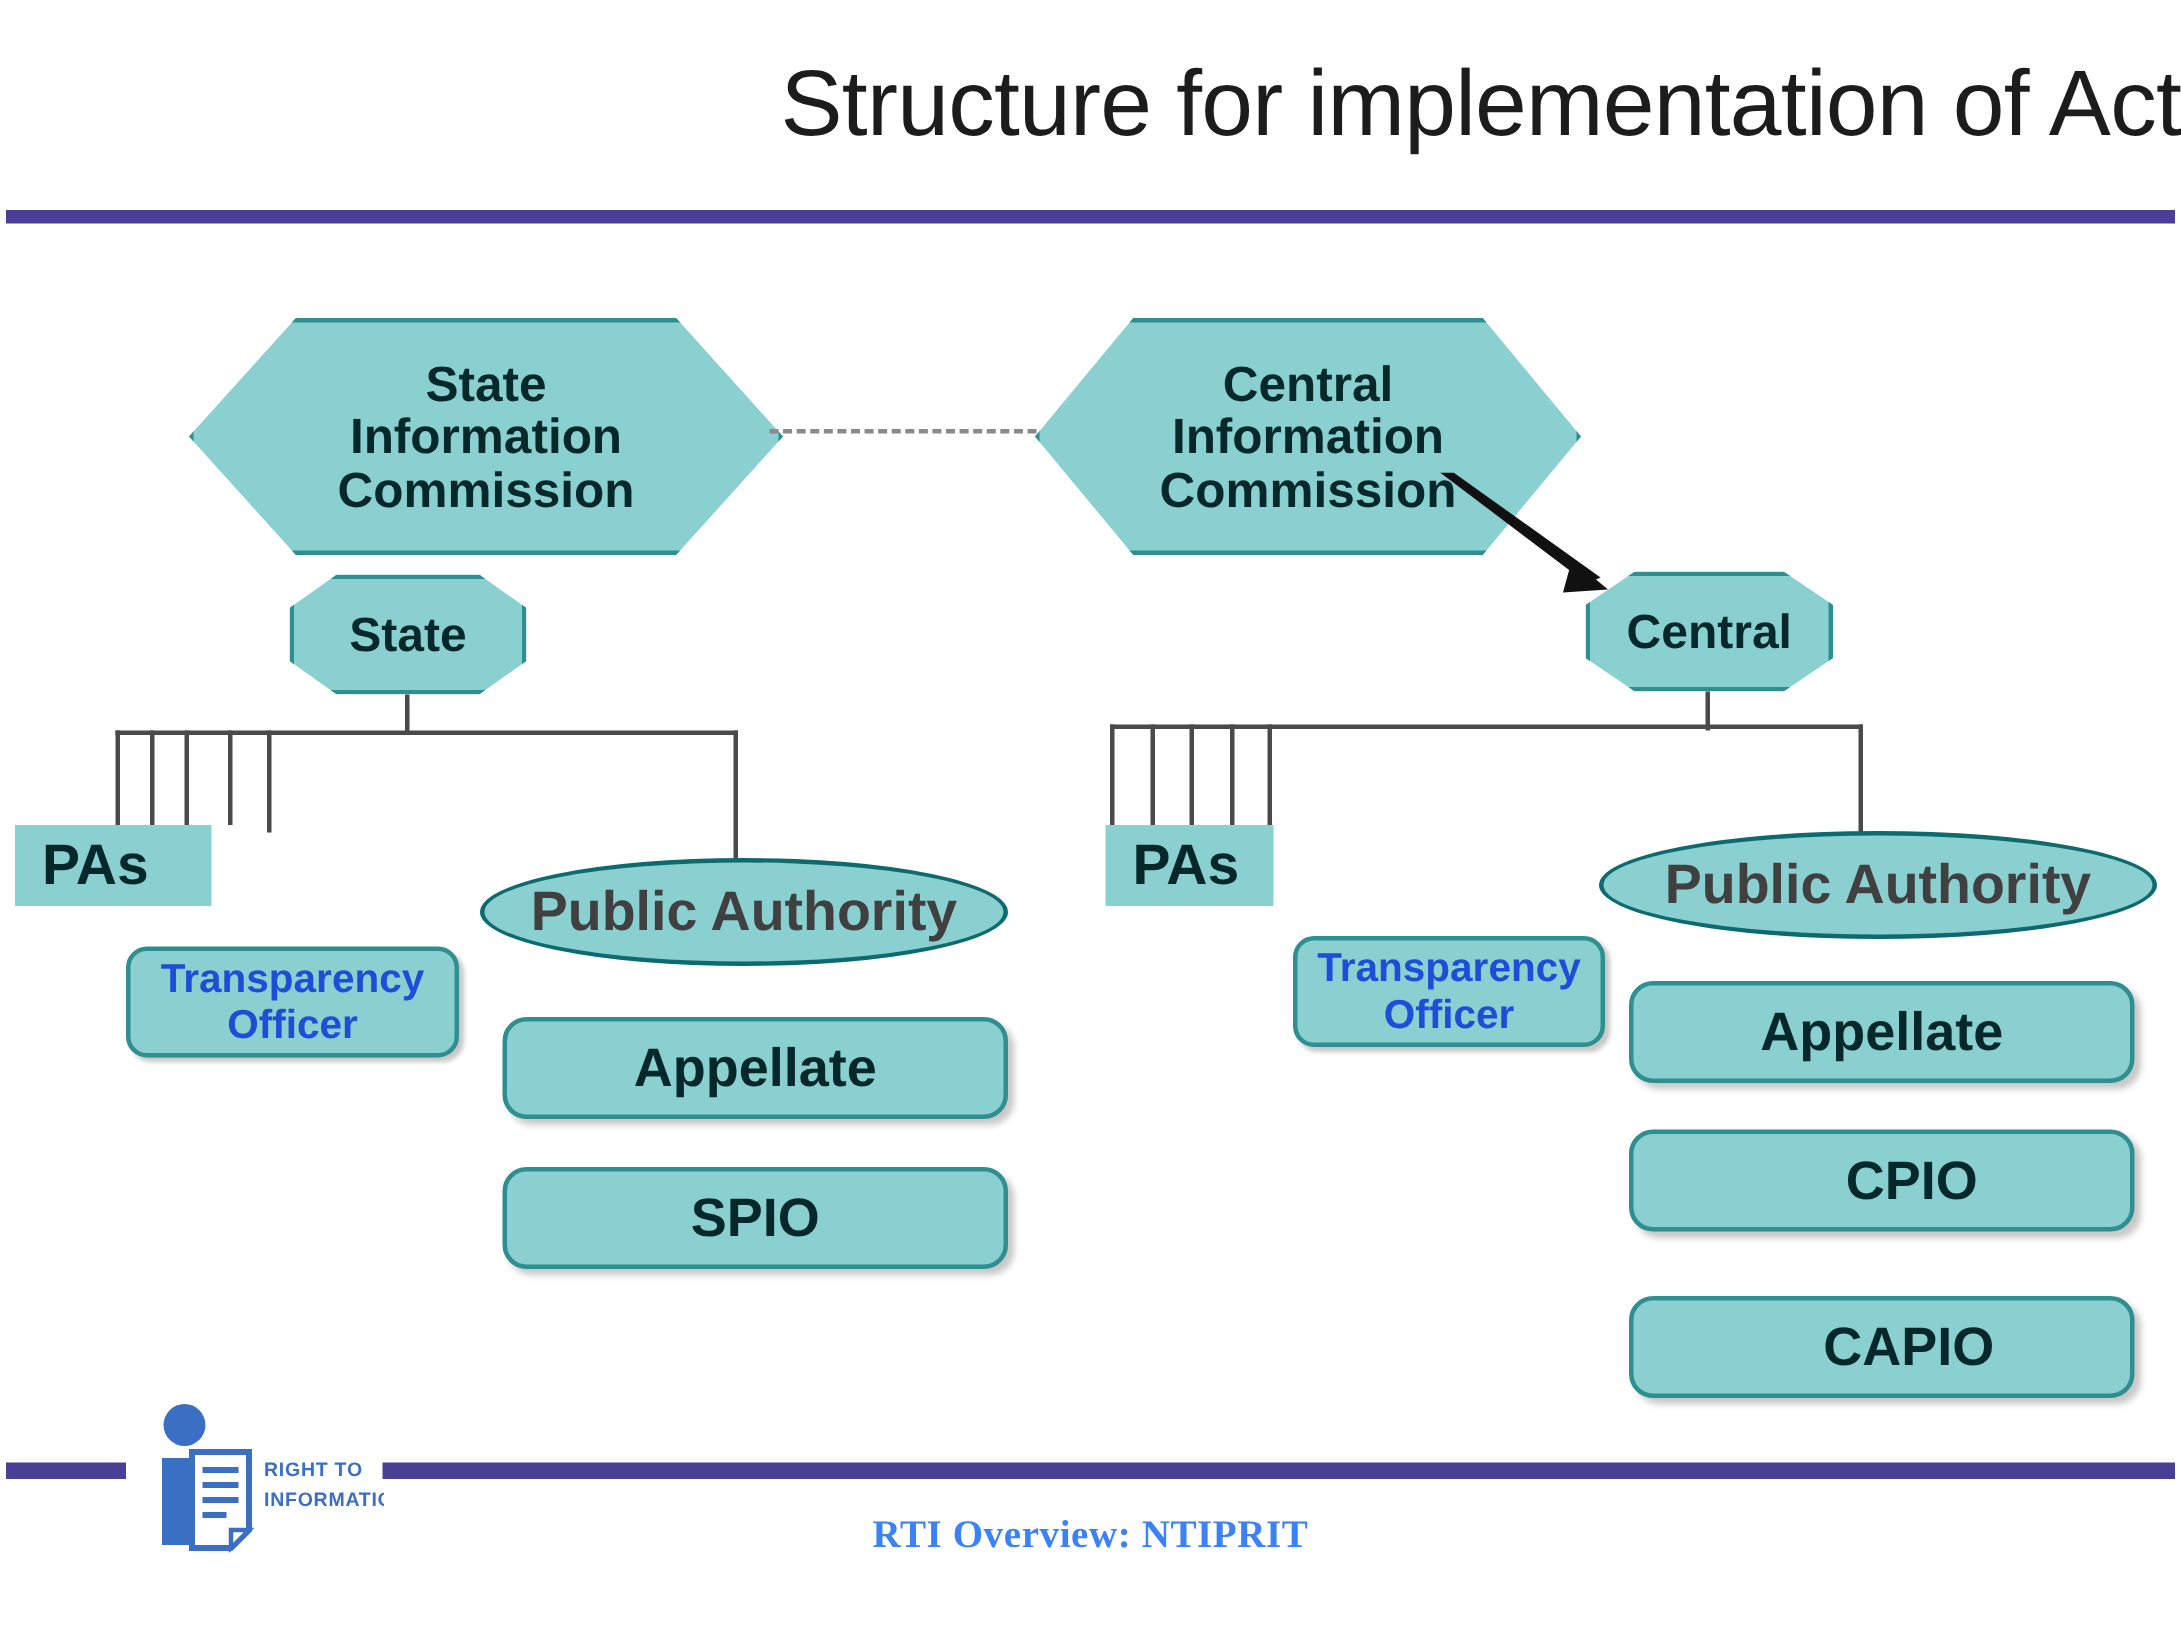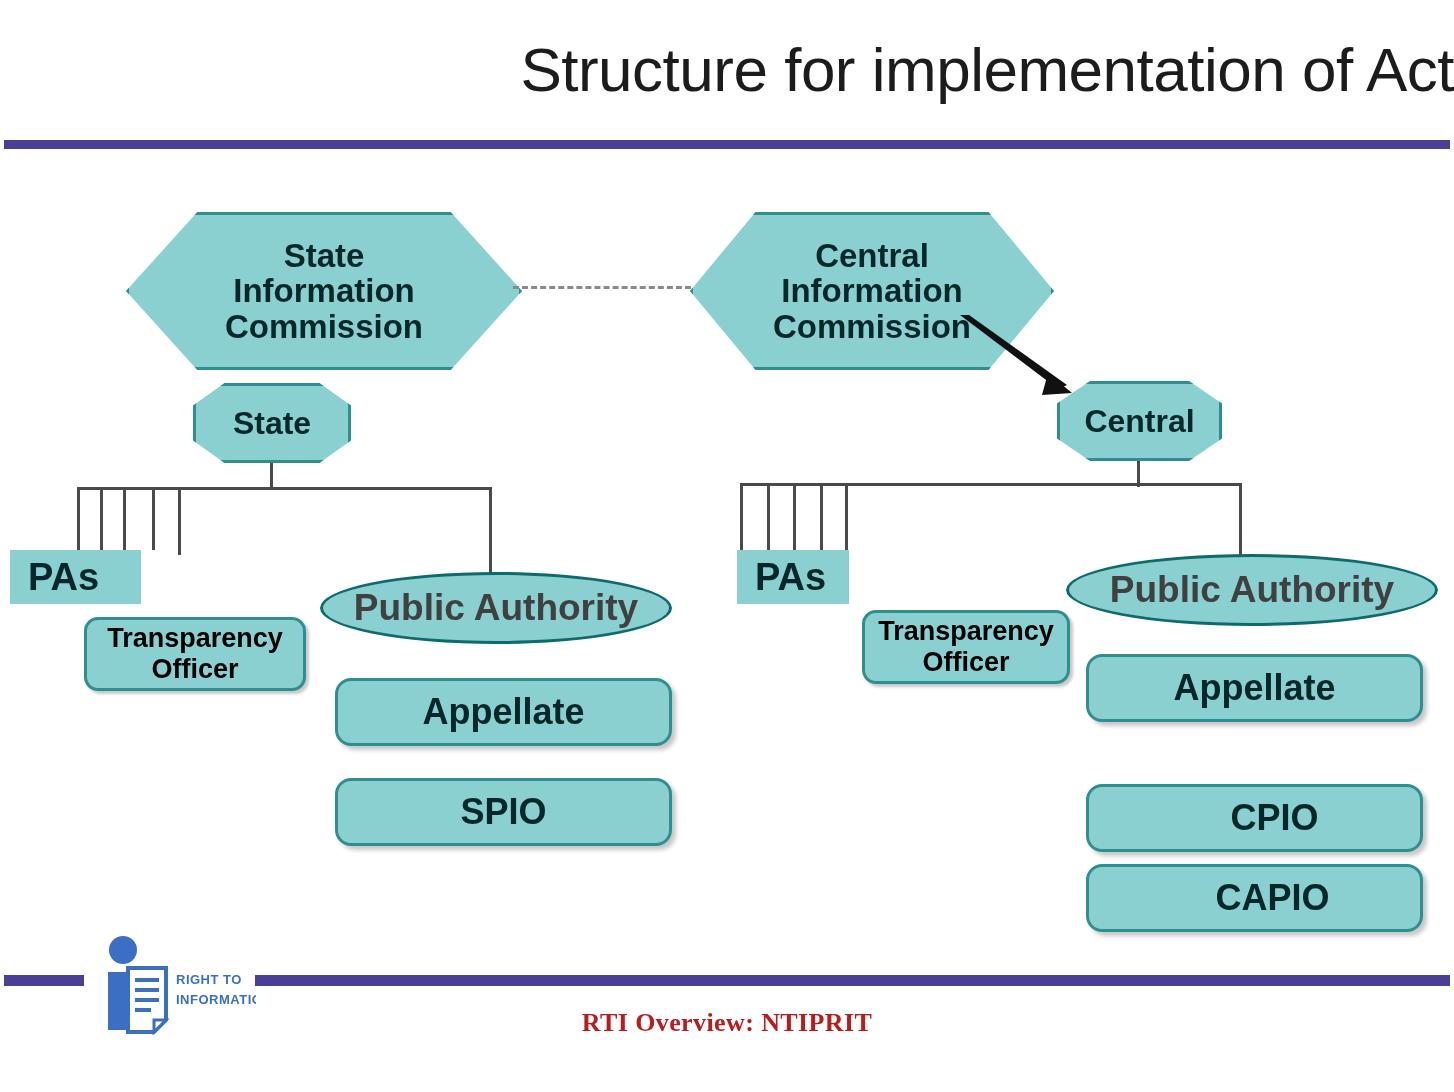--- a/index.html
+++ b/index.html
@@ -132,31 +132,32 @@
   }
   #pas-left  { left: 10px;  top: 550px; width: 131px; height: 54px; }
   #pas-right { left: 737px; top: 550px; width: 112px; height: 54px; }
 
   
   .tofficer {
     position: absolute;
     background: #8ad0d0;
     border: 3px solid #2f8f90;
     border-radius: 14px;
-    color: #000000;
+    color: #1d4ed8;
     font-weight: bold;
     font-size: 27px;
     line-height: 1.15;
     display: flex;
     align-items: center;
     justify-content: center;
     text-align: center;
     white-space: pre-line;
     box-sizing: border-box;
     box-shadow: 3px 3px 3px rgba(0,0,0,0.22);
+    margin-top: 14px;
   }
   #tofficer-left  { left: 84px;  top: 617px; width: 222px; height: 74px; }
   #tofficer-right { left: 862px; top: 610px; width: 208px; height: 74px; }
 
   
   .ellipse {
     position: absolute;
     background: #8ad0d0;
     border: 3px solid #0d6b70;
     border-radius: 50%;
@@ -210,21 +211,21 @@
 
   .footer-caption {
     position: absolute;
     left: 0;
     top: 1008px;
     width: 1454px;
     text-align: center;
     font-family: "Liberation Serif", serif;
     font-weight: bold;
     font-size: 26px;
-    color: #b91c1c;
+    color: #3b82f6;
     letter-spacing: 0.4px;
   }
 </style>
 </head>
 <body>
 
 <div id="slide">
 
   <div class="slide-title">Structure for implementation of Act</div>
   <div class="title-rule"></div>
@@ -300,21 +301,21 @@
   <div class="rolebar left" style="top:678px;">
     <span>Appellate</span>
   </div>
   <div class="rolebar left" style="top:778px;">
     <span>SPIO</span>
   </div>
 
   <div class="rolebar right" style="top:654px;">
     <span>Appellate</span>
   </div>
-  <div class="rolebar right" style="top:784px;padding-left:40px;">
+  <div class="rolebar right" style="top:753px;padding-left:40px;">
     <span>CPIO</span>
   </div>
   <div class="rolebar right" style="top:864px;padding-left:36px;">
     <span>CAPIO</span>
   </div>
 
   <div class="footer-rule" id="footer-rule-left"></div>
   <div class="footer-rule" id="footer-rule-right"></div>
 
   <svg id="rti-logo" viewBox="0 0 160 105">

